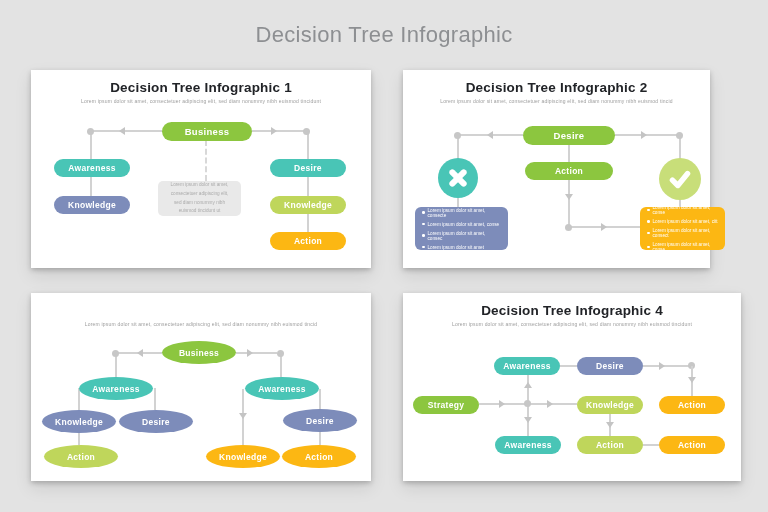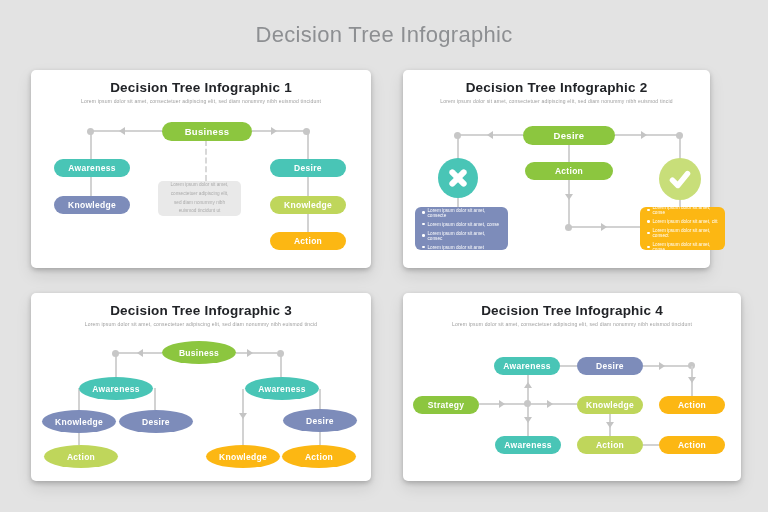--- a/index.html
+++ b/index.html
@@ -1,19 +1,19 @@
 <!DOCTYPE html>
 <html><head>
 <meta charset="utf-8">
 <style>
   html,body{margin:0;padding:0;width:768px;height:512px;overflow:hidden;
     background:#e3e3e3;font-family:"Liberation Sans",sans-serif;}
   .page-title{position:absolute;top:22px;left:0;width:768px;text-align:center;
     font-size:22px;color:#8d8f92;letter-spacing:.3px;}
-  .card{position:absolute;background:#fff;border-radius:5px;
+  .card{position:absolute;background:#fff;border-radius:0;
     box-shadow:0 2px 5px rgba(0,0,0,.22),0 7px 16px rgba(0,0,0,.10);}
   .card-title{position:absolute;top:10px;left:0;right:0;text-align:center;
     font-size:13.5px;font-weight:bold;color:#212327;letter-spacing:.2px;}
   .card-sub{position:absolute;top:28px;left:0;right:0;text-align:center;
     font-size:5px;color:#9d9d9d;letter-spacing:.2px;}
   .pill{position:absolute;height:18px;border-radius:10px;display:flex;
     align-items:center;justify-content:center;color:#fff;font-weight:bold;
     font-size:8.5px;letter-spacing:.3px;}
   .pill.lg{height:19px;font-size:9.5px;}
   .ellipse{position:absolute;width:74px;height:23px;border-radius:50%;display:flex;
@@ -139,21 +139,20 @@
         <span>Lorem ipsum dolor sit amet, consect</span>
       </div>
     <div class="li">
         <span class="b"></span>
         <span>Lorem ipsum dolor sit amet, conse</span>
       </div>
   </div>
 </div>
 
 <div class="card" style="left:31px;top:293px;width:340px;height:188px">
-  <div class="card-title">Decision Tree Infographic 3</div>
   <div class="card-sub">Lorem ipsum dolor sit amet, consectetuer adipiscing elit, sed diam nonummy nibh euismod tincid</div>
 
   <div class="hl" style="left:85px;top:59px;width:46px"></div>
   <div class="hl" style="left:205px;top:59px;width:41px"></div>
   <div class="ar ar-l" style="left:106px;top:56px"></div>
   <div class="ar ar-r" style="left:216px;top:56px"></div>
   <div class="vl" style="left:84px;top:60px;height:24px"></div>
   <div class="vl" style="left:249px;top:60px;height:24px"></div>
   <div class="dot" style="left:81px;top:57px"></div>
   <div class="dot" style="left:246px;top:57px"></div>

